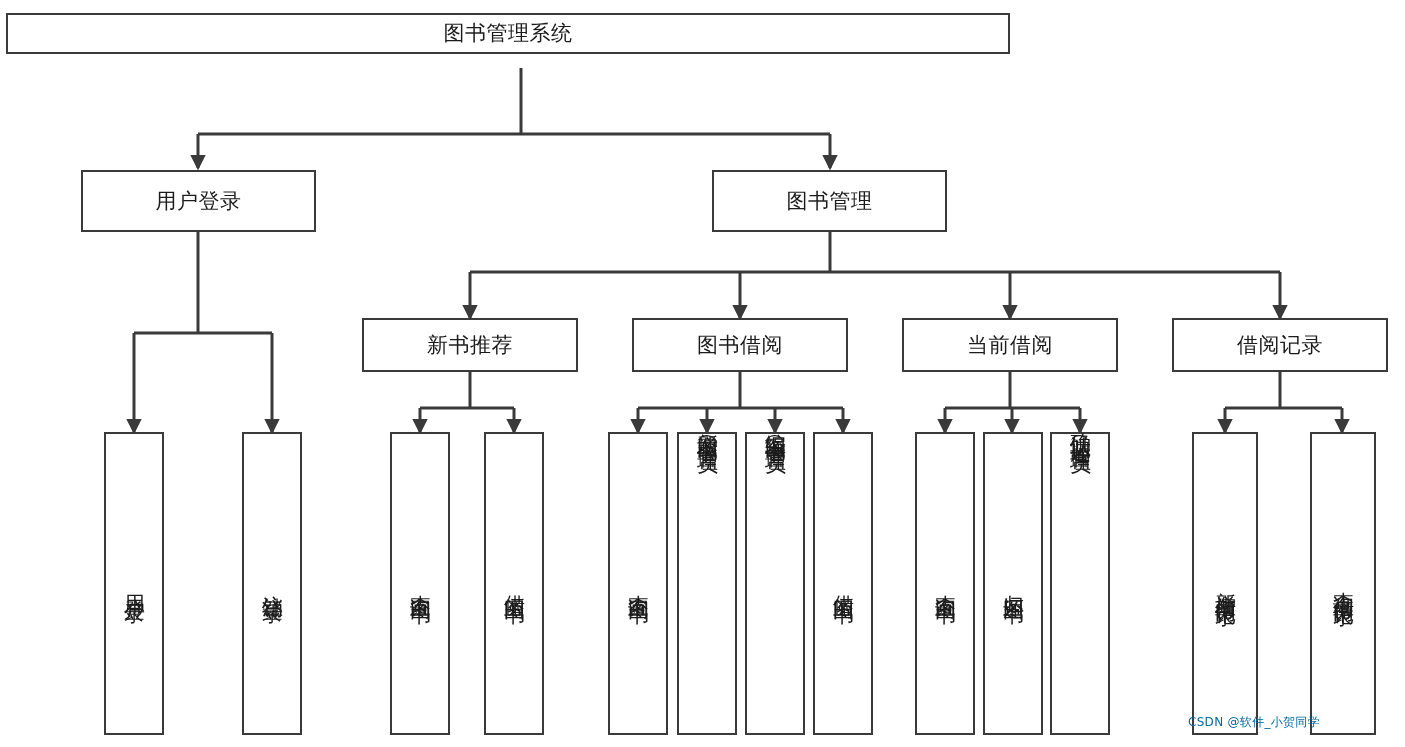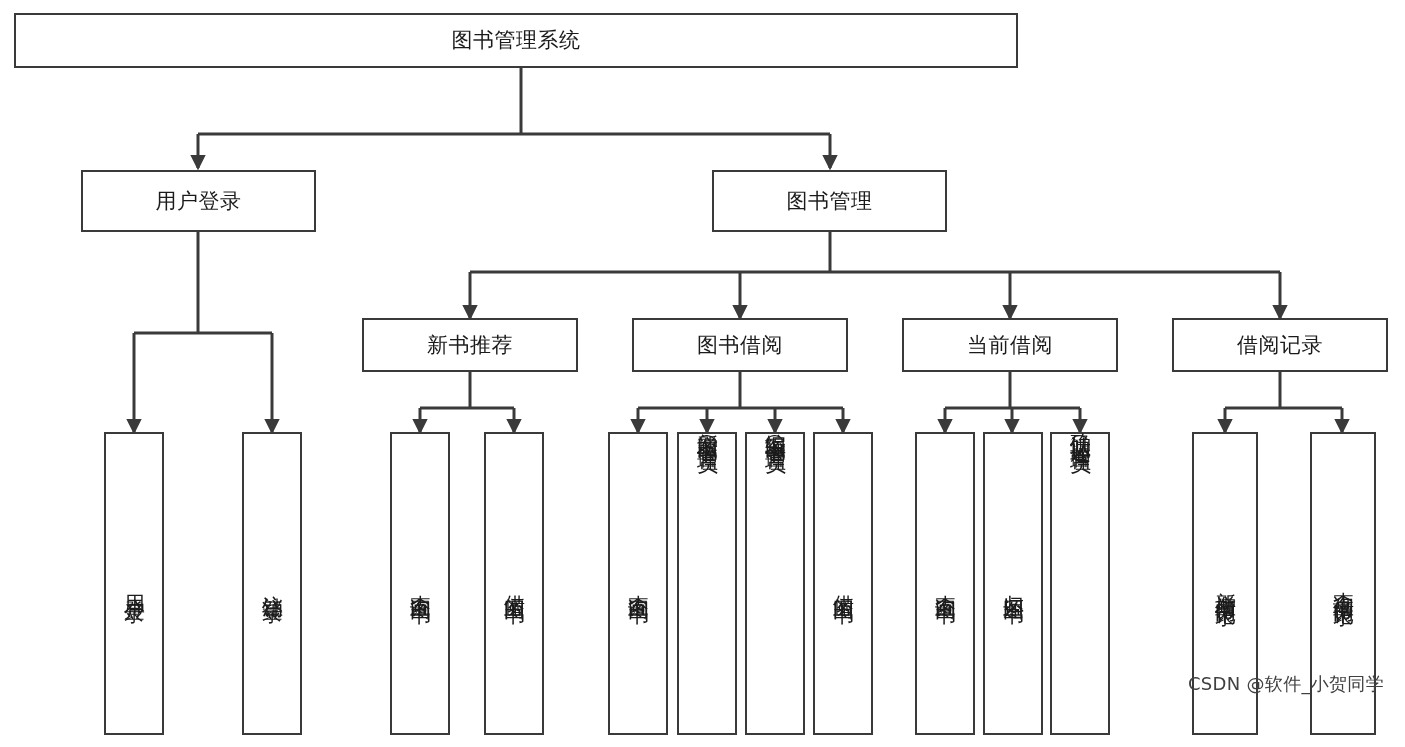--- a/index.html
+++ b/index.html
@@ -58,23 +58,23 @@
   .node.vert.long .vtext {
     margin-top: -18px;
   }
   .vtext {
     display: block;
     white-space: nowrap;
   }
   .watermark {
     position: absolute;
     left: 1188px;
-    top: 672px;
-    font-size: 18px;
-    color: #404040;
+    top: 714px;
+    font-size: 12px;
+    color: #0369a1;
     white-space: nowrap;
     font-family: "DejaVu Sans", "Liberation Sans", sans-serif;
     letter-spacing: 0.3px;
   }
 </style>
 </head>
 <body>
 
 <div id="canvas">
 
@@ -121,21 +121,21 @@
       <path d="M 1012 408 L 1012 432" marker-end="url(#arrow)"></path>
       <path d="M 1080 408 L 1080 432" marker-end="url(#arrow)"></path>
 
       <path d="M 1280 372 L 1280 408"></path>
       <path d="M 1225 408 L 1342 408"></path>
       <path d="M 1225 408 L 1225 432" marker-end="url(#arrow)"></path>
       <path d="M 1342 408 L 1342 432" marker-end="url(#arrow)"></path>
     </g>
   </svg>
 
-  <div class="node horiz" style="left:14px; top:13px; width:1004px; height:55px;">
+  <div class="node horiz" style="left:6px; top:13px; width:1004px; height:41px;">
     <span>图书管理系统</span>
   </div>
 
   <div class="node horiz" style="left:81px; top:170px; width:235px; height:62px;">
     <span>用户登录</span>
   </div>
 
   <div class="node horiz" style="left:712px; top:170px; width:235px; height:62px;">
     <span>图书管理</span>
   </div>

